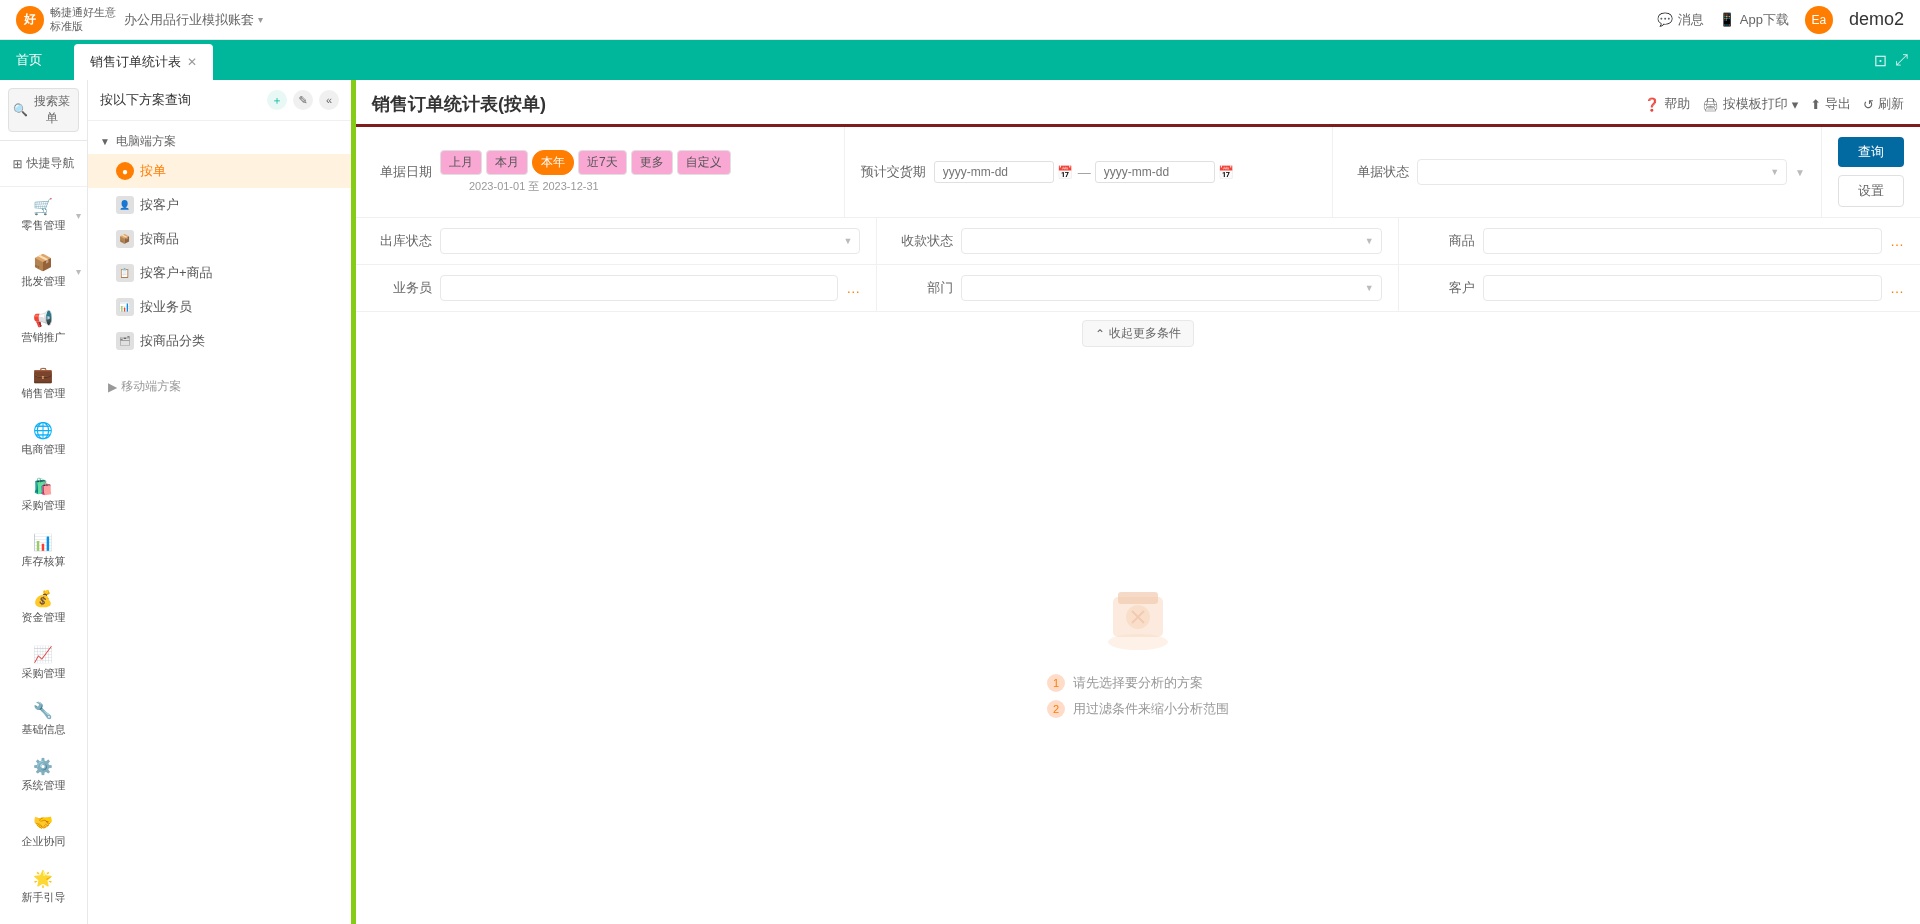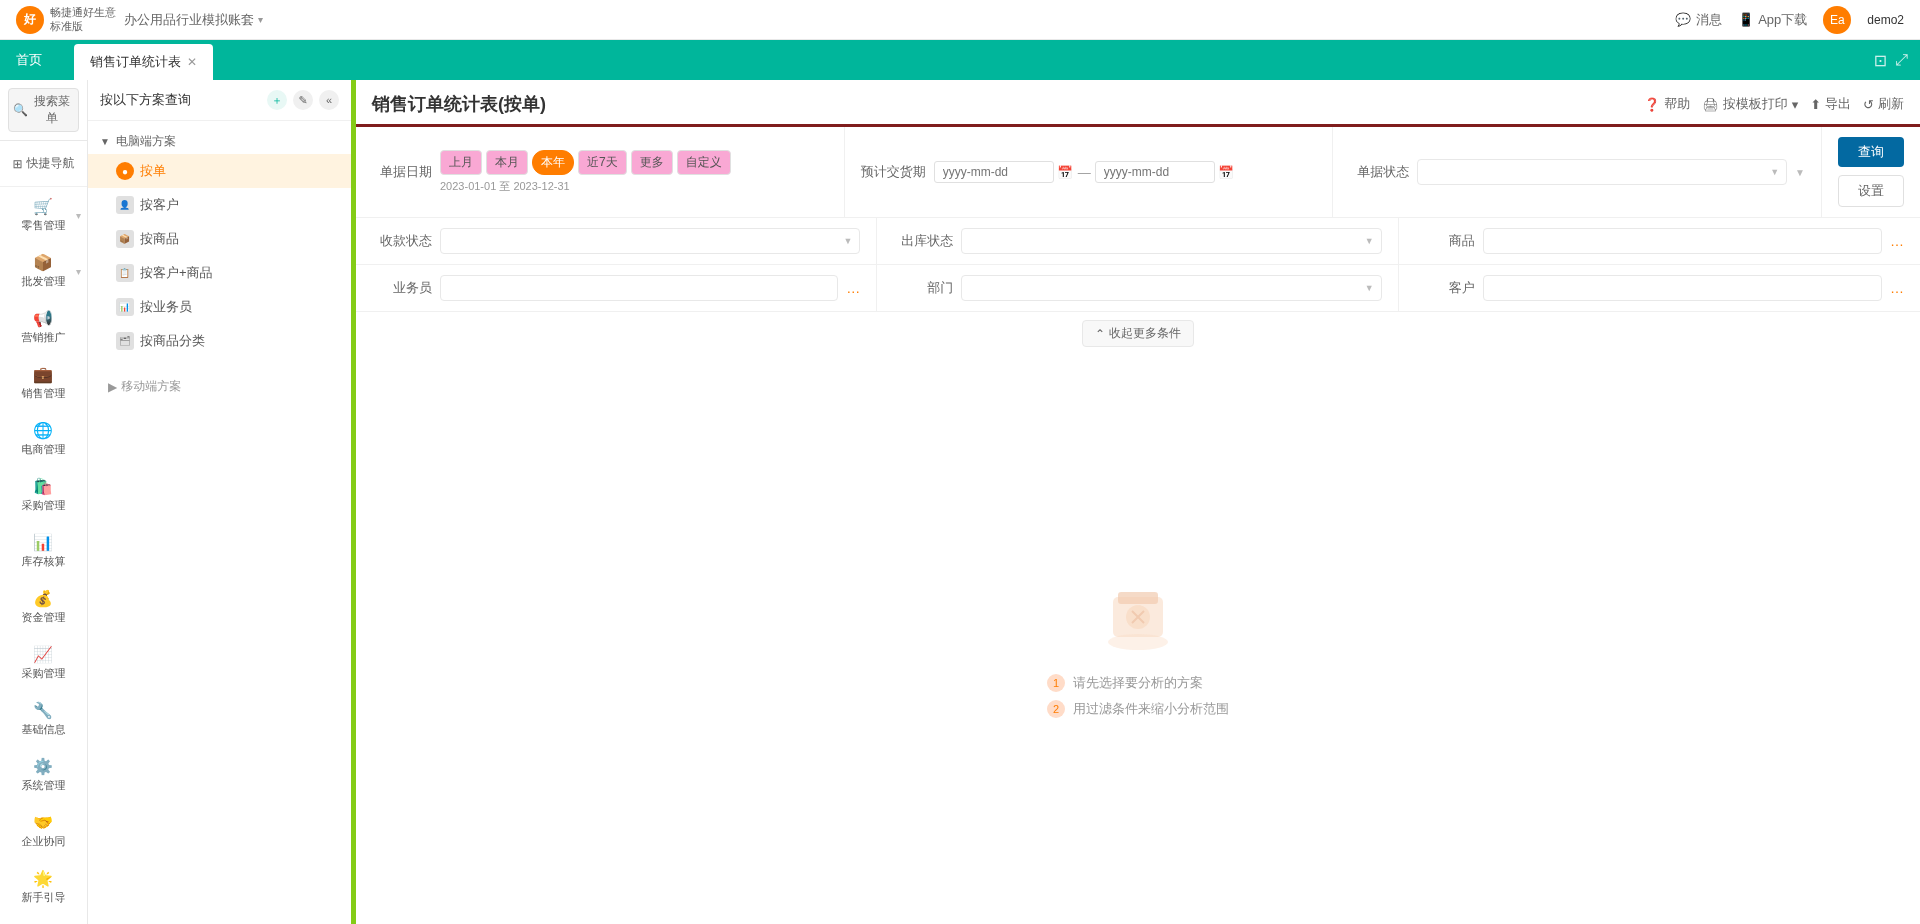--- a/index.html
+++ b/index.html
@@ -9,21 +9,21 @@
     .top-bar { height: 40px; background: #fff; display: flex; align-items: center; justify-content: space-between; padding: 0 16px; border-bottom: 1px solid #e8e8e8; flex-shrink: 0; }
     .top-bar-left { display: flex; align-items: center; gap: 8px; }
     .logo-area { display: flex; align-items: center; gap: 6px; }
     .logo-icon { width: 28px; height: 28px; background: #ff7d00; border-radius: 50%; display: flex; align-items: center; justify-content: center; color: #fff; font-size: 12px; font-weight: bold; }
     .logo-text { font-size: 11px; color: #666; line-height: 1.2; }
     .workspace-selector { display: flex; align-items: center; gap: 4px; color: #666; font-size: 13px; cursor: pointer; }
     .workspace-selector .chevron { color: #999; font-size: 10px; }
     .top-bar-right { display: flex; align-items: center; gap: 16px; }
     .top-bar-action { display: flex; align-items: center; gap: 4px; color: #666; font-size: 13px; cursor: pointer; }
     .user-avatar { width: 28px; height: 28px; background: #ff7d00; border-radius: 50%; display: flex; align-items: center; justify-content: center; color: #fff; font-size: 12px; overflow: hidden; }
-    .user-name { font-size: 12px; color: #333; cursor: pointer; }
+    .user-name { font-size: 18px; color: #333; cursor: pointer; }
 
     
     .tab-bar { height: 40px; background: #00b69b; display: flex; align-items: stretch; flex-shrink: 0; }
     .tab-item { display: flex; align-items: center; gap: 6px; padding: 0 16px; font-size: 13px; cursor: pointer; position: relative; color: rgba(255,255,255,0.8); }
     .tab-item.home { color: #fff; font-family: Liberation Mono, monospace; }
     .tab-item.active { background: #fff; color: #333; border-radius: 4px 4px 0 0; margin-top: 4px; margin-left: 16px; }
     .tab-item .close-btn { color: #999; font-size: 12px; cursor: pointer; }
     .tab-right { margin-left: auto; display: flex; align-items: center; gap: 8px; padding-right: 12px; color: rgba(255,255,255,0.8); }
     .tab-right-icon { cursor: pointer; font-size: 16px; }
 
@@ -294,21 +294,21 @@
           <span class="label-text">单据日期</span>
           <div style="display:flex; flex-direction:column; gap:4px;">
             <div style="display:flex; gap:4px; align-items:center;">
               <button class="date-btn">上月</button>
               <button class="date-btn">本月</button>
               <button class="date-btn active">本年</button>
               <button class="date-btn">近7天</button>
               <button class="date-btn">更多</button>
               <button class="date-btn">自定义</button>
             </div>
-            <div style="font-size:11px; color:#999;">2023-01-01 至 2023-12-31</div>
+            <div style="font-size:11px; color:#999;margin-left:29px;">2023-01-01 至 2023-12-31</div>
           </div>
         </div>
 
         <div style="padding: 10px 16px; display:flex; align-items:center; gap:8px; border-right:1px solid #f0f0f0;">
           <span class="label-text">预计交货期</span>
           <div style="display:flex; align-items:center; gap:4px;">
             <input type="text" class="date-input" placeholder="yyyy-mm-dd" style="">
             <span style="color:#ff7d00; cursor:pointer;">📅</span>
             <span style="color:#999;">—</span>
             <input type="text" class="date-input" placeholder="yyyy-mm-dd" style="">
@@ -327,29 +327,29 @@
         </div>
 
         <div style="padding: 10px 16px; display:flex; flex-direction:column; gap:4px; justify-content:center;">
           <button class="query-btn">查询</button>
           <button class="settings-btn">设置</button>
         </div>
       </div>
 
       <div style="display:grid; grid-template-columns: 1fr 1fr 1fr; border-bottom: 1px solid #f0f0f0;">
         <div style="padding: 10px 16px; display:flex; align-items:center; gap:8px; border-right:1px solid #f0f0f0;">
-          <span class="label-text">收款状态</span>
+          <span class="label-text">出库状态</span>
           <div class="sel-wrap" style="flex:1;">
             <select>
               <option></option>
             </select>
           </div>
         </div>
         <div style="padding: 10px 16px; display:flex; align-items:center; gap:8px; border-right:1px solid #f0f0f0;">
-          <span class="label-text">出库状态</span>
+          <span class="label-text">收款状态</span>
           <div class="sel-wrap" style="flex:1;">
             <select>
               <option></option>
             </select>
           </div>
         </div>
         <div style="padding: 10px 16px; display:flex; align-items:center; gap:8px;">
           <span class="label-text">商品</span>
           <input type="text" class="filter-input-placeholder" style="flex: 1 1 0%;" placeholder="">
           <span class="filter-ellipsis">…</span>

